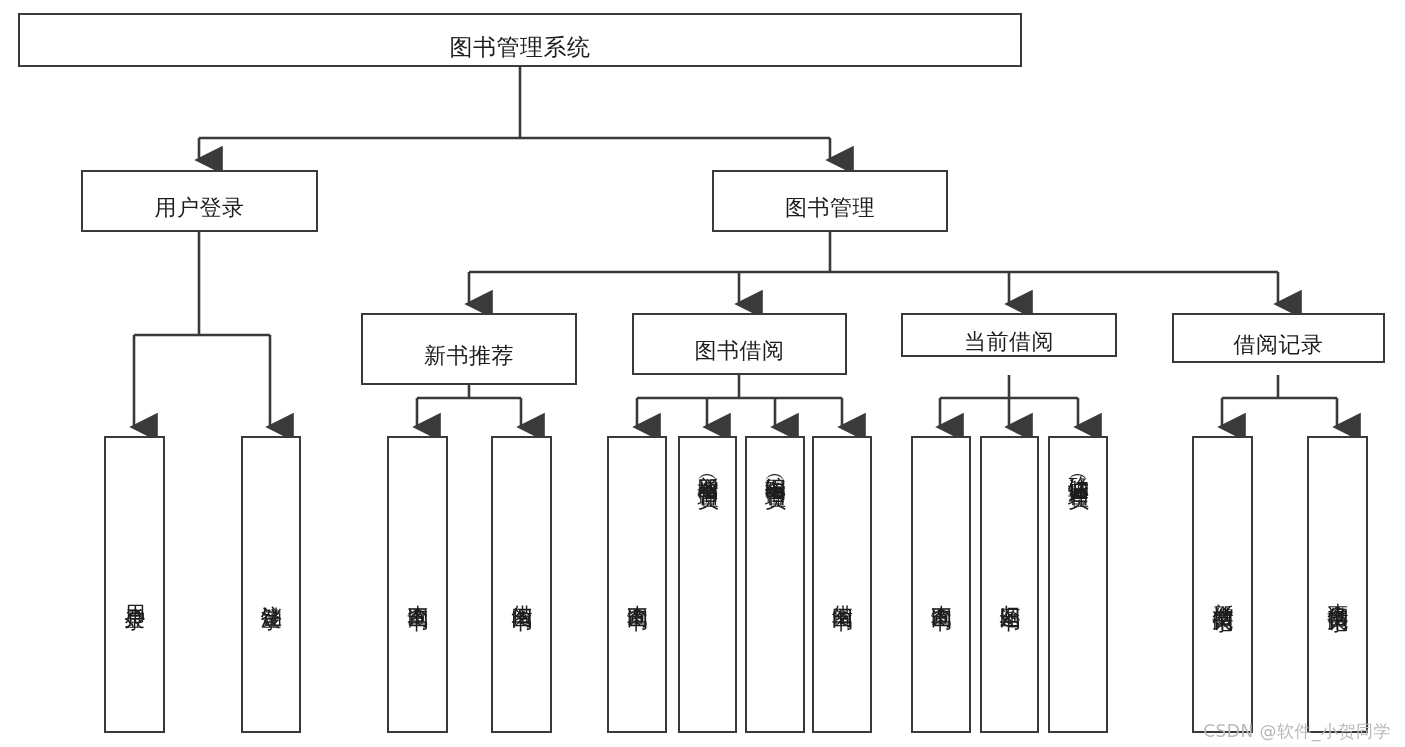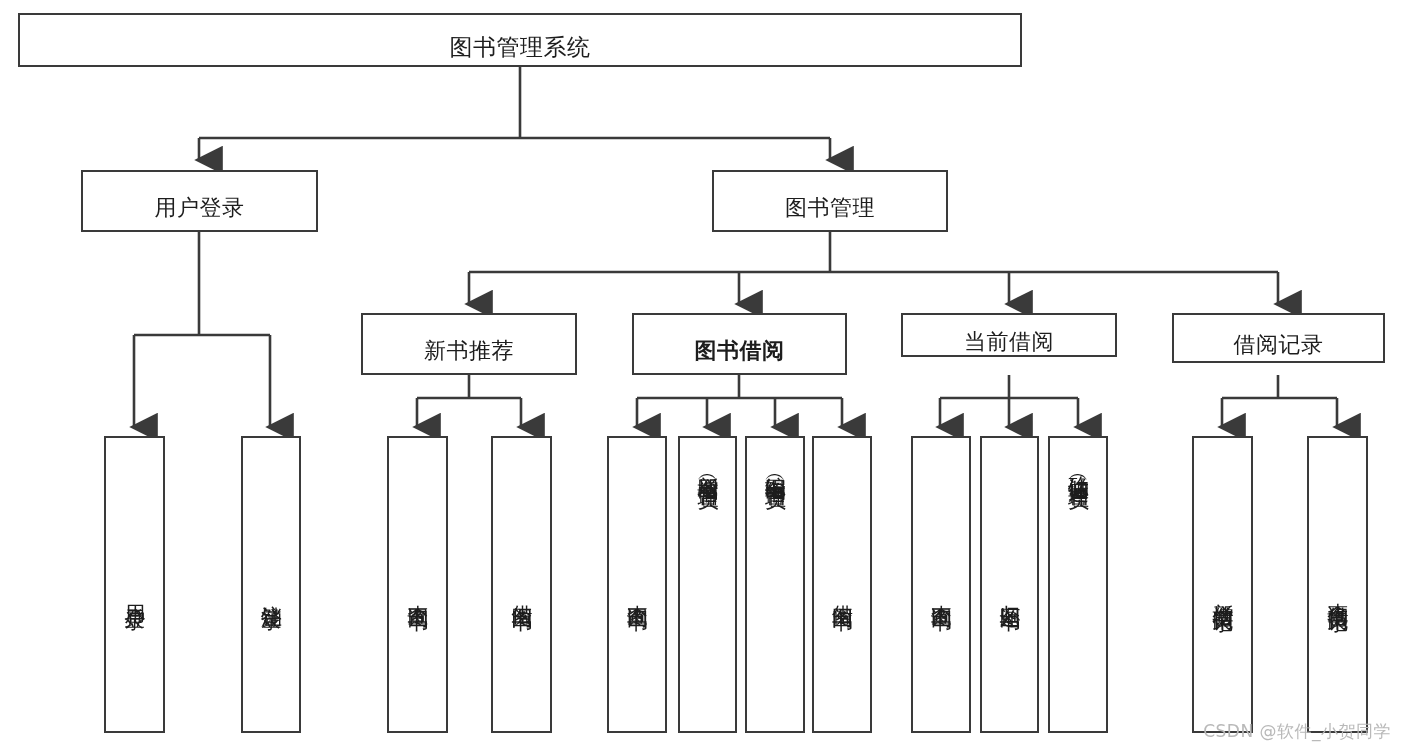--- a/index.html
+++ b/index.html
@@ -118,24 +118,24 @@
     <span class="label">图书管理系统</span>
   </div>
 
   <div class="node h" style="left:81px;top:170px;width:237px;height:62px;">
     <span class="label">用户登录</span>
   </div>
   <div class="node h" style="left:712px;top:170px;width:236px;height:62px;">
     <span class="label">图书管理</span>
   </div>
 
-  <div class="node h" style="left:361px;top:313px;width:216px;height:62px;">
+  <div class="node h" style="left:361px;top:313px;width:216px;height:72px;">
     <span class="label">新书推荐</span>
   </div>
-  <div class="node h" style="left:632px;top:313px;width:215px;height:62px;font-weight:bold;">
+  <div class="node h" style="left:632px;top:313px;width:215px;height:62px;">
     <span class="label">图书借阅</span>
   </div>
   <div class="node h" style="left:901px;top:313px;width:216px;height:44px;">
     <span class="label">当前借阅</span>
   </div>
   <div class="node h" style="left:1172px;top:313px;width:213px;height:50px;">
     <span class="label">借阅记录</span>
   </div>
 
   <div class="node v centered" style="left:104px;top:436px;width:61px;height:297px;">

